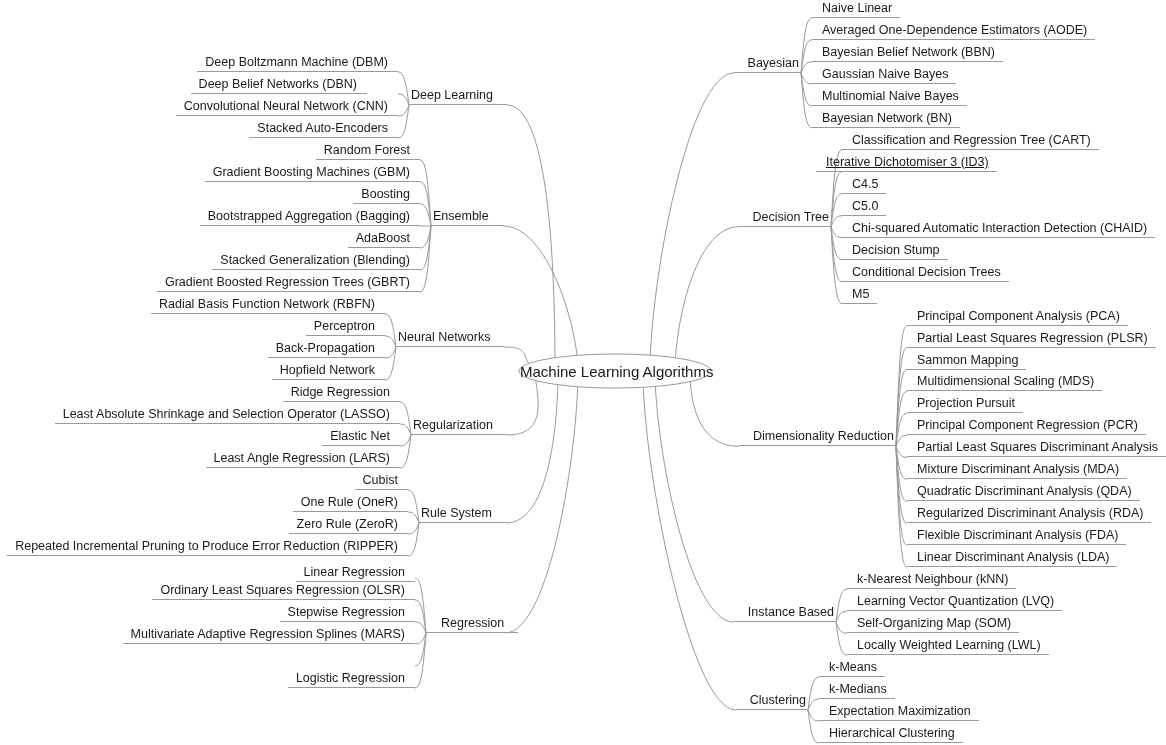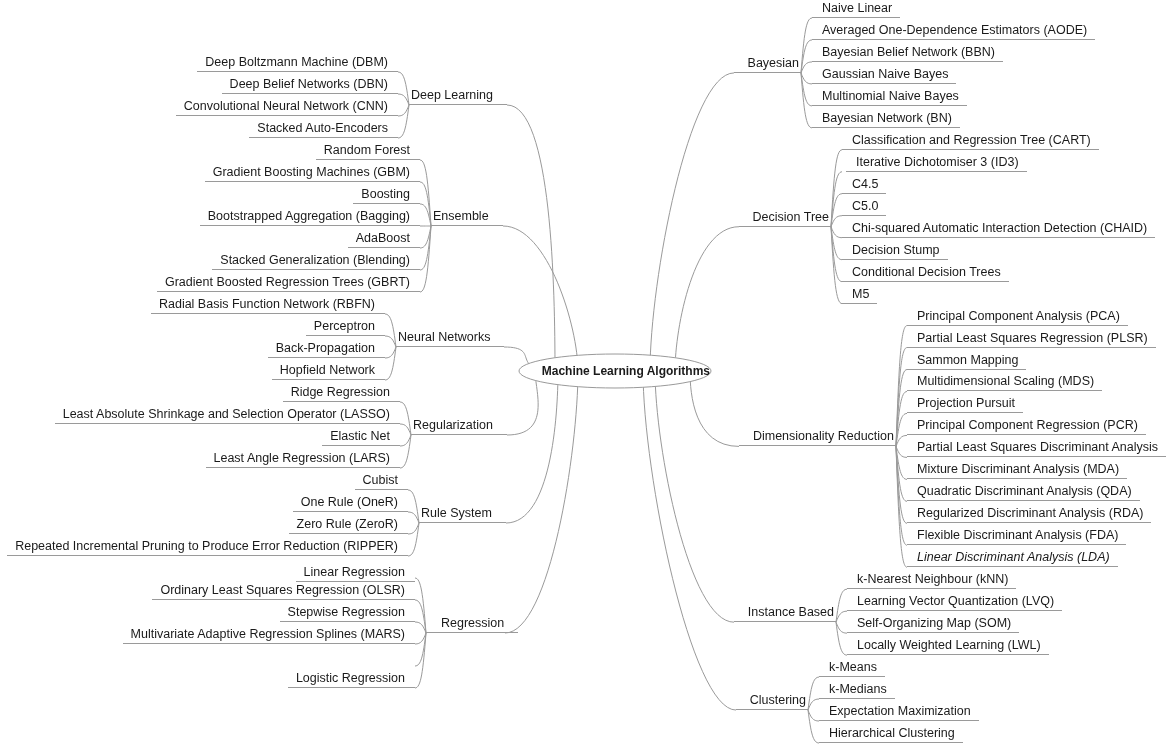--- a/index.html
+++ b/index.html
@@ -17,23 +17,22 @@
     font-size:12.5px;
     line-height:15px;
     color:#1a1a1a;
   }
   .leaf,.branch{border-bottom:1px solid #9a9a9a;}
   .leaf.side-left{padding:0 10px 1px 8px;}
   .leaf.side-right{padding:0 8px 1px 10px;}
   .branch.side-left{padding:0 14px 1px 2px;}
   .branch.side-right{padding:0 2px 1px 14px;}
   .center-label{
-    text-align:right;
-    font-size:12px;
-    font-weight:bold;
+    text-align:left;
+    font-size:15px;
   }
 </style>
 </head>
 <body>
 
 <div id="mindmap">
   <svg id="wires" width="1166" height="745" viewBox="0 0 1166 745">
     <path d="M 398 72 C 404 72, 406 81.9, 409 105" fill="none" stroke="#9a9a9a" stroke-width="1"></path>
       <path d="M 398 94 C 404 94, 406 97.3, 409 105" fill="none" stroke="#9a9a9a" stroke-width="1"></path>
       <path d="M 398 116 C 404 116, 406 112.7, 409 105" fill="none" stroke="#9a9a9a" stroke-width="1"></path>
@@ -105,21 +104,21 @@
       <path d="M 734 622.1666666666667 C 689 622.1666666666667, 655 446.35, 655 371" fill="none" stroke="#9a9a9a" stroke-width="1"></path>
       <path d="M 819 677.090909090909 C 813 677.090909090909, 811 686.9772727272726, 808 710.0454545454545" fill="none" stroke="#9a9a9a" stroke-width="1"></path>
       <path d="M 819 699.060606060606 C 813 699.060606060606, 811 702.3560606060605, 808 710.0454545454545" fill="none" stroke="#9a9a9a" stroke-width="1"></path>
       <path d="M 819 721.030303030303 C 813 721.030303030303, 811 717.7348484848485, 808 710.0454545454545" fill="none" stroke="#9a9a9a" stroke-width="1"></path>
       <path d="M 819 743 C 813 743, 811 733.1136363636364, 808 710.0454545454545" fill="none" stroke="#9a9a9a" stroke-width="1"></path>
       <path d="M 736 710.0454545454545 C 691 710.0454545454545, 643 472.71363636363634, 643 371" fill="none" stroke="#9a9a9a" stroke-width="1"></path>
       <ellipse id="root-ellipse" cx="615" cy="371" rx="96" ry="17" fill="#ffffff" stroke="#9a9a9a" stroke-width="1"></ellipse>
   </svg>
   <span class="node center-label" id="center-node" style="left:520px;top:363.5px;width:190px;">Machine Learning Algorithms</span>
 <span class="node leaf side-left" style="top: 55px; right: 768px; text-align: right;">Deep Boltzmann Machine (DBM)</span>
-    <span class="node leaf side-left" style="top: 77px; right: 768px; ">Deep Belief Networks (DBN)</span>
+    <span class="node leaf side-left" style="top: 77px; right: 799px; ">Deep Belief Networks (DBN)</span>
     <span class="node leaf side-left" style="top: 99px; right: 768px; text-align: right;">Convolutional Neural Network (CNN)</span>
     <span class="node leaf side-left" style="top: 121px; right: 768px; text-align: right;">Stacked Auto-Encoders</span>
     <span class="node branch side-left" style="top: 88px; left: 409px;">Deep Learning</span>
     <span class="node leaf side-left" style="top: 143px; right: 746px; text-align: right;">Random Forest</span>
     <span class="node leaf side-left" style="top: 165px; right: 746px; text-align: right;">Gradient Boosting Machines (GBM)</span>
     <span class="node leaf side-left" style="top: 187px; right: 746px; text-align: right;">Boosting</span>
     <span class="node leaf side-left" style="top: 209px; right: 746px; text-align: right;">Bootstrapped Aggregation (Bagging)</span>
     <span class="node leaf side-left" style="top: 231px; right: 746px; text-align: right;">AdaBoost</span>
     <span class="node leaf side-left" style="top: 253px; right: 746px; text-align: right;">Stacked Generalization (Blending)</span>
     <span class="node leaf side-left" style="top: 275px; right: 746px; text-align: right;">Gradient Boosted Regression Trees (GBRT)</span>
@@ -146,40 +145,40 @@
     <span class="node leaf side-left" style="top: 671px; right: 751px; text-align: right;">Logistic Regression</span>
     <span class="node branch side-left" style="top: 616px; left: 426px; padding-left: 15px;">Regression</span>
     <span class="node leaf side-right" style="top: 1px; left: 812px;">Naive Linear</span>
     <span class="node leaf side-right" style="top: 22.9697px; left: 812px;">Averaged One-Dependence Estimators (AODE)</span>
     <span class="node leaf side-right" style="top: 44.9394px; left: 812px;">Bayesian Belief Network (BBN)</span>
     <span class="node leaf side-right" style="top: 66.9091px; left: 812px;">Gaussian Naive Bayes</span>
     <span class="node leaf side-right" style="top: 88.8788px; left: 812px;">Multinomial Naive Bayes</span>
     <span class="node leaf side-right" style="top: 110.848px; left: 812px;">Bayesian Network (BN)</span>
     <span class="node branch side-right" style="top: 55.9242px; right: 365px;">Bayesian</span>
     <span class="node leaf side-right" style="top: 132.818px; left: 842px;">Classification and Regression Tree (CART)</span>
-    <span class="node leaf side-right" style="top: 154.788px; left: 846px;">Iterative Dichotomiser 3 (ID3)</span>
+    <span class="node leaf side-right" style="top: 154.788px; left: 816px; text-decoration: underline;">Iterative Dichotomiser 3 (ID3)</span>
     <span class="node leaf side-right" style="top: 176.758px; left: 842px;">C4.5</span>
     <span class="node leaf side-right" style="top: 198.727px; left: 842px;">C5.0</span>
     <span class="node leaf side-right" style="top: 220.697px; left: 842px;">Chi-squared Automatic Interaction Detection (CHAID)</span>
     <span class="node leaf side-right" style="top: 242.667px; left: 842px;">Decision Stump</span>
     <span class="node leaf side-right" style="top: 264.636px; left: 842px;">Conditional Decision Trees</span>
     <span class="node leaf side-right" style="top: 286.606px; left: 842px;">M5</span>
     <span class="node branch side-right" style="top: 209.712px; right: 335px;">Decision Tree</span>
     <span class="node leaf side-right" style="top: 308.576px; left: 907px;">Principal Component Analysis (PCA)</span>
     <span class="node leaf side-right" style="top: 330.545px; left: 907px;">Partial Least Squares Regression (PLSR)</span>
     <span class="node leaf side-right" style="top: 352.515px; left: 907px;">Sammon Mapping</span>
     <span class="node leaf side-right" style="top: 374.485px; left: 907px;">Multidimensional Scaling (MDS)</span>
     <span class="node leaf side-right" style="top: 396.455px; left: 907px;">Projection Pursuit</span>
     <span class="node leaf side-right" style="top: 418.424px; left: 907px;">Principal Component Regression (PCR)</span>
     <span class="node leaf side-right" style="top: 440.394px; left: 907px;">Partial Least Squares Discriminant Analysis</span>
     <span class="node leaf side-right" style="top: 462.364px; left: 907px;">Mixture Discriminant Analysis (MDA)</span>
     <span class="node leaf side-right" style="top: 484.333px; left: 907px;">Quadratic Discriminant Analysis (QDA)</span>
     <span class="node leaf side-right" style="top: 506.303px; left: 907px;">Regularized Discriminant Analysis (RDA)</span>
     <span class="node leaf side-right" style="top: 528.273px; left: 907px;">Flexible Discriminant Analysis (FDA)</span>
-    <span class="node leaf side-right" style="top: 550.242px; left: 907px; font-style: italic;">Linear Discriminant Analysis (LDA)</span>
+    <span class="node leaf side-right" style="top: 550.242px; left: 907px;">Linear Discriminant Analysis (LDA)</span>
     <span class="node branch side-right" style="top: 429.409px; right: 270px;">Dimensionality Reduction</span>
     <span class="node leaf side-right" style="top: 572.212px; left: 847px;">k-Nearest Neighbour (kNN)</span>
     <span class="node leaf side-right" style="top: 594.182px; left: 847px;">Learning Vector Quantization (LVQ)</span>
     <span class="node leaf side-right" style="top: 616.152px; left: 847px;">Self-Organizing Map (SOM)</span>
     <span class="node leaf side-right" style="top: 638.121px; left: 847px;">Locally Weighted Learning (LWL)</span>
     <span class="node branch side-right" style="top: 605.167px; right: 330px;">Instance Based</span>
     <span class="node leaf side-right" style="top: 660.091px; left: 819px;">k-Means</span>
     <span class="node leaf side-right" style="top: 682.061px; left: 819px;">k-Medians</span>
     <span class="node leaf side-right" style="top: 704.03px; left: 819px;">Expectation Maximization</span>
     <span class="node leaf side-right" style="top: 726px; left: 819px;">Hierarchical Clustering</span>

